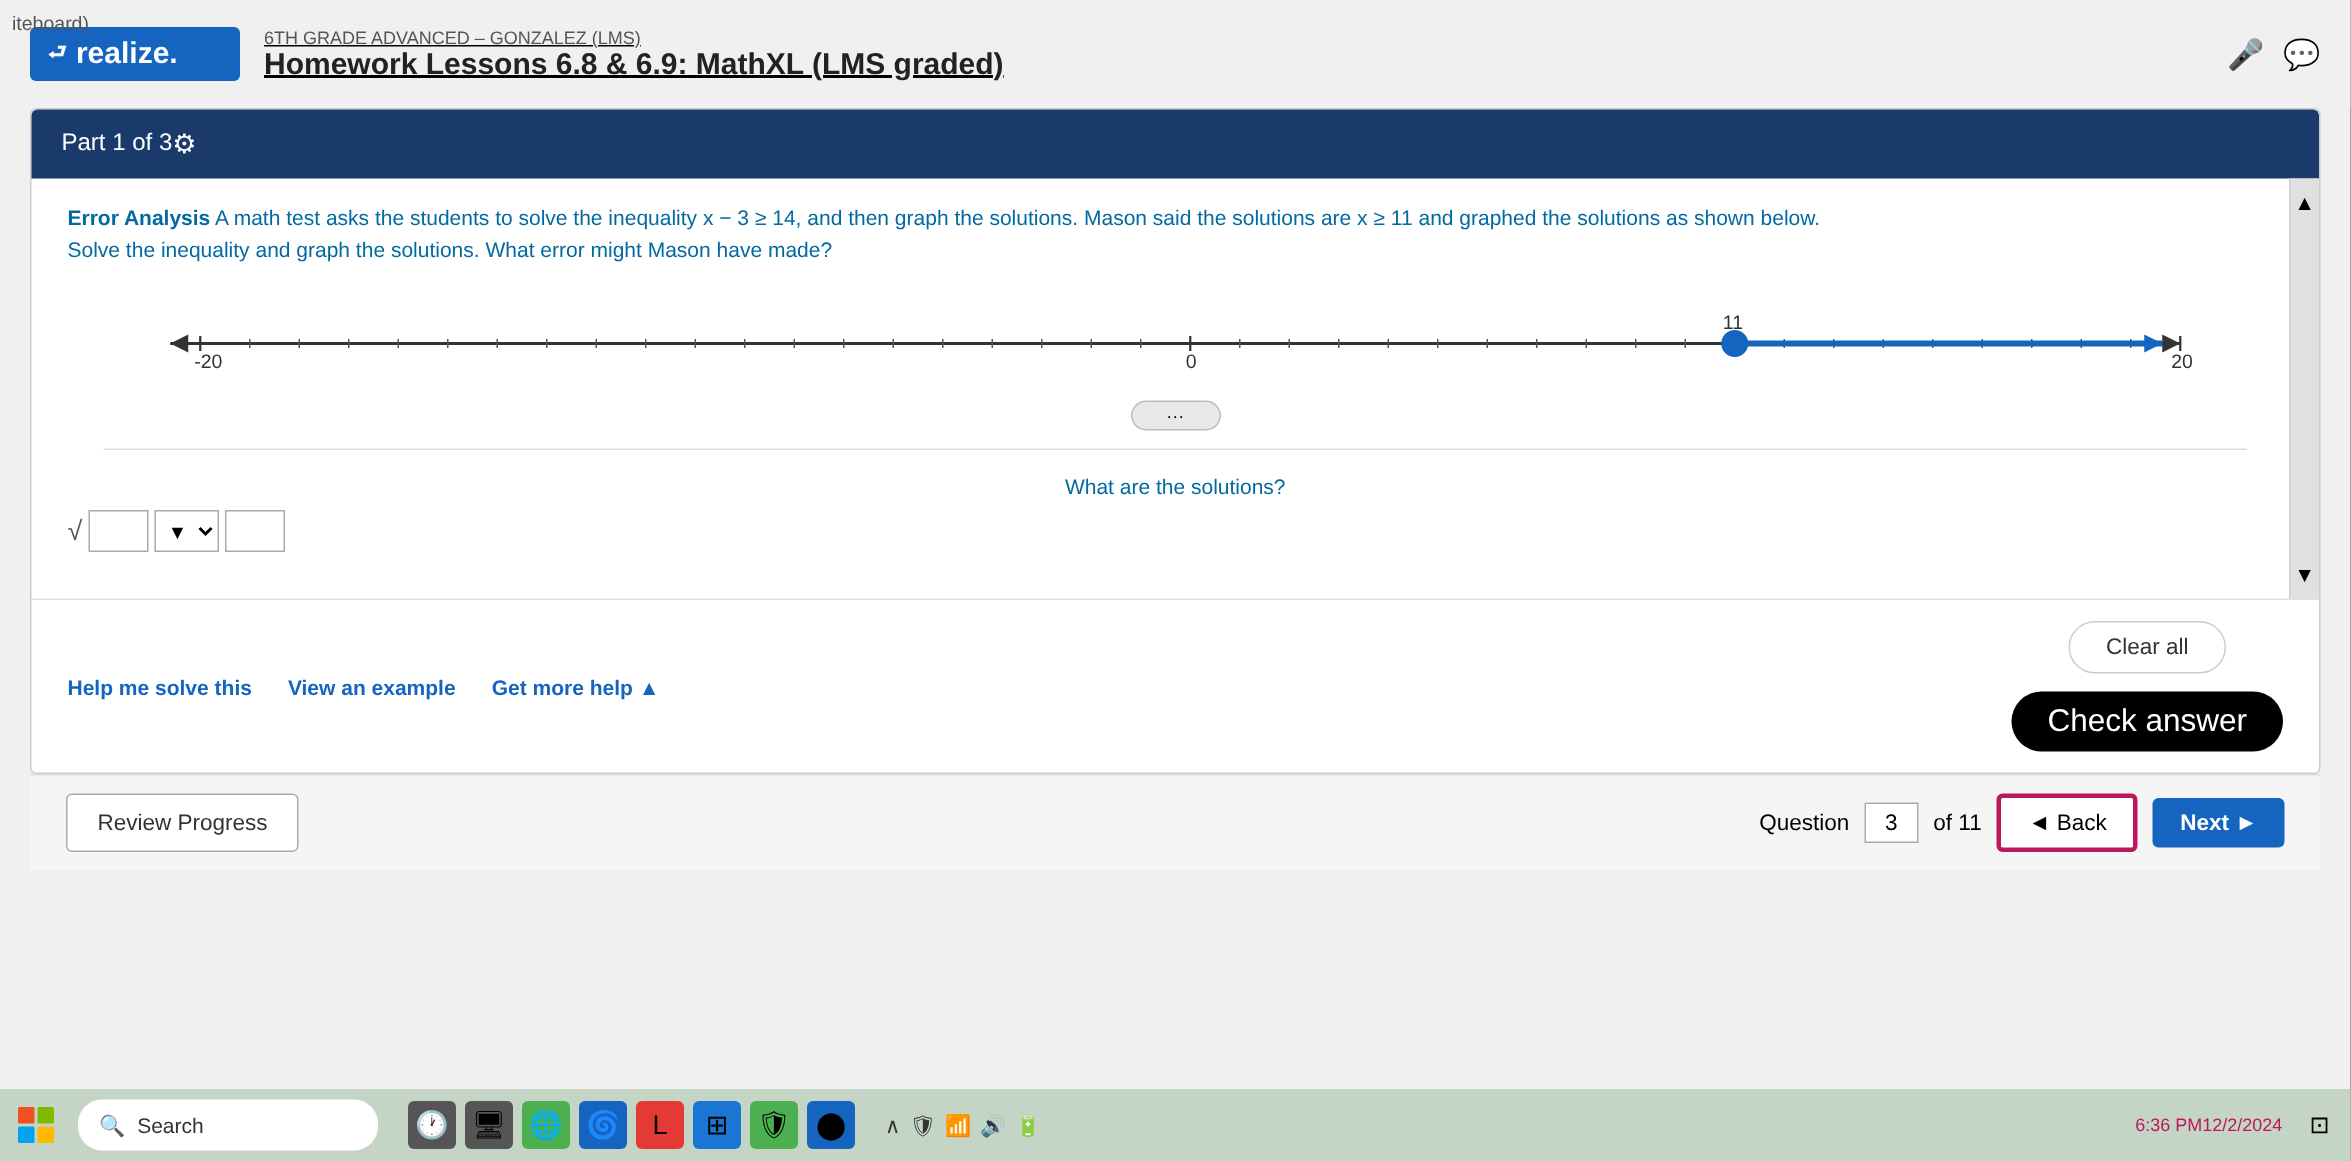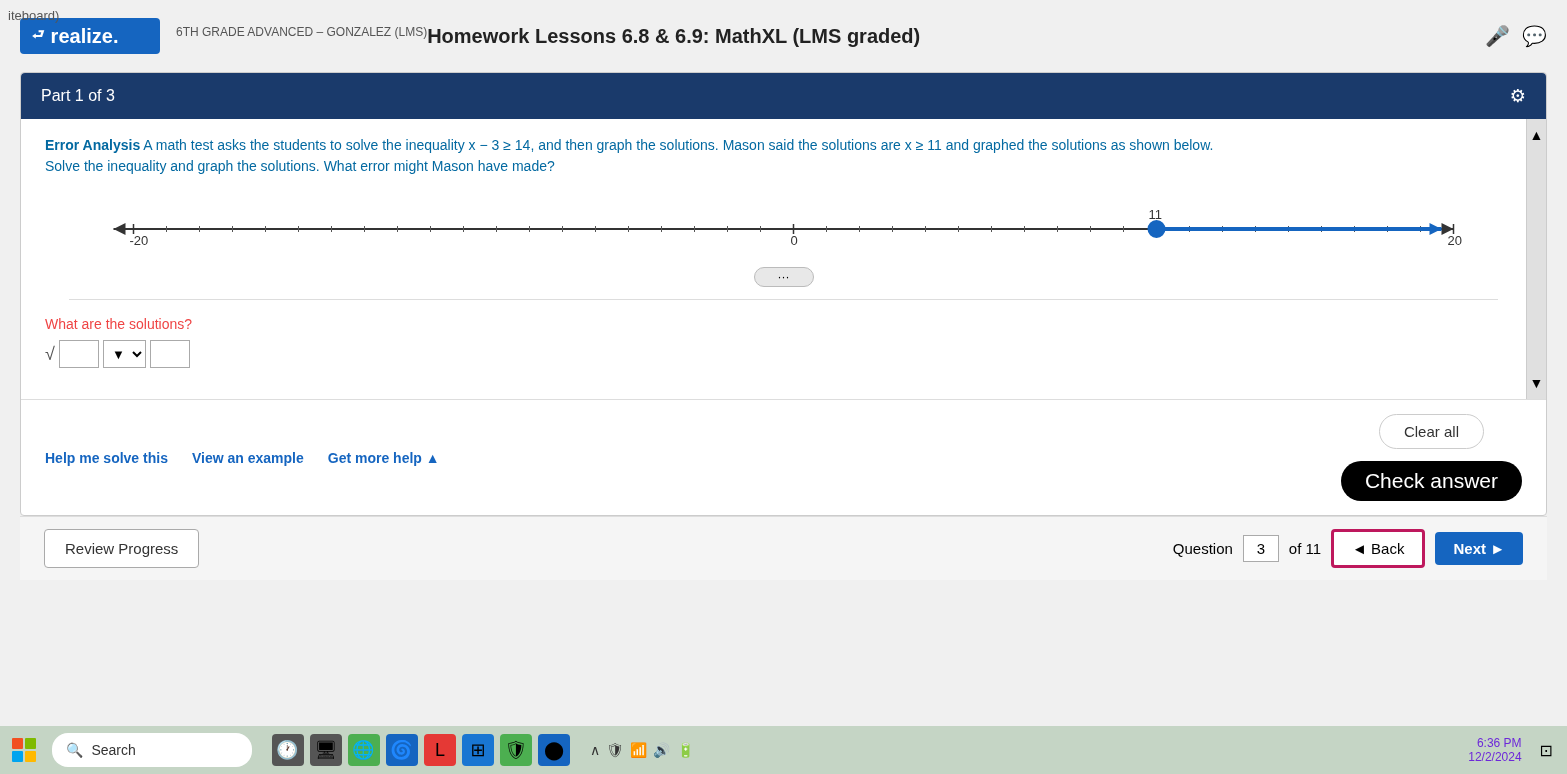--- a/index.html
+++ b/index.html
@@ -37,21 +37,22 @@
       text-decoration: none;
       min-width: 140px;
     }
 
     .realize-logo .logo-icon {
       font-size: 14px;
     }
 
     .title-area {
       display: flex;
-      flex-direction: row;
+      flex-direction: column;
+      text-decoration: underline;
     }
 
     .subtitle {
       font-size: 12px;
       color: #555;
     }
 
     .main-title {
       font-size: 20px;
       font-weight: bold;
@@ -80,21 +81,21 @@
       border: 1px solid #ccc;
       border-radius: 4px;
     }
 
     .part-header {
       background: #1a3a6b;
       color: white;
       padding: 12px 20px;
       display: flex;
       align-items: center;
-      justify-content: space-between;
+      justify-content: flex-start;
       border-radius: 4px 4px 0 0;
     }
 
     .part-header-title {
       font-size: 16px;
       font-weight: normal;
     }
 
     .settings-icon-btn {
       background: none;
@@ -142,22 +143,23 @@
       font-size: 12px;
       cursor: pointer;
       margin: 0 auto;
       display: block;
       width: 60px;
       text-align: center;
     }
 
     .solutions-label {
       font-size: 14px;
-      color: #ef4444;
+      color: #0369a1;
       margin: 16px 0 8px 0;
+      text-align: center;
     }
 
     .math-input-row {
       display: flex;
       align-items: center;
       gap: 4px;
       margin-bottom: 8px;
     }
 
     .math-prefix {
@@ -371,24 +373,24 @@
       display: flex;
       align-items: center;
       justify-content: center;
       font-size: 18px;
       cursor: pointer;
     }
 
     .app-clock {
       margin-left: auto;
       display: flex;
-      flex-direction: column;
+      flex-direction: row;
       align-items: flex-end;
       font-size: 12px;
-      color: #6d28d9;
+      color: #be185d;
       padding-right: 8px;
     }
 
     .taskbar-sys-icons {
       display: flex;
       align-items: center;
       gap: 6px;
       padding: 0 8px;
     }
 

